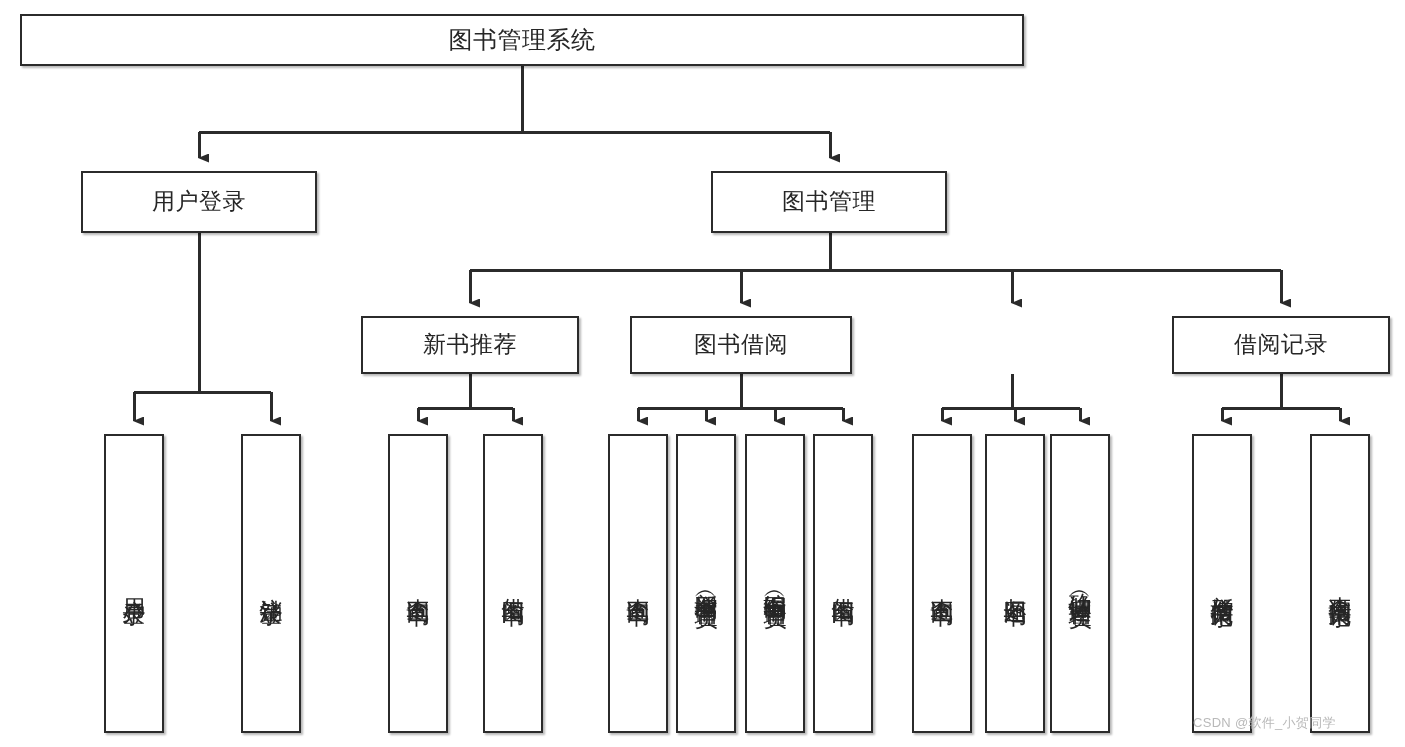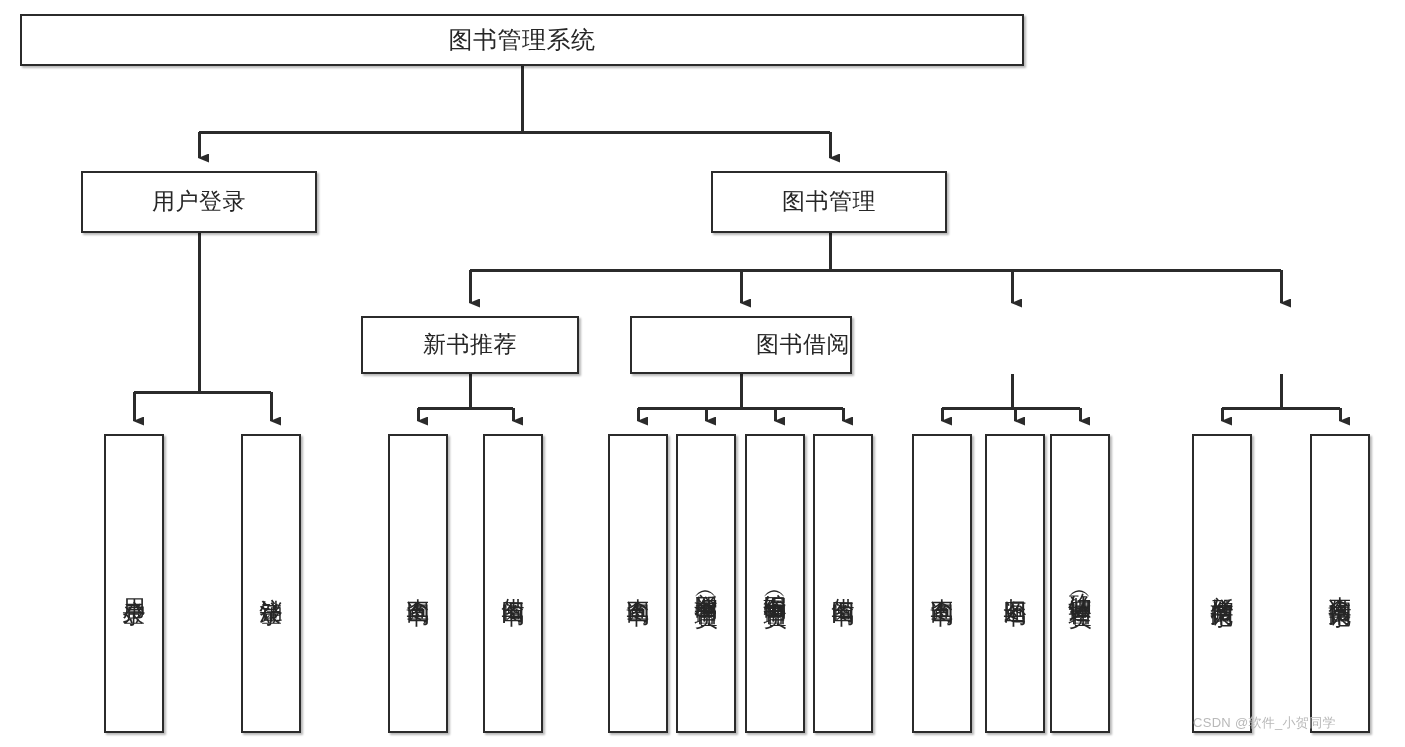--- a/index.html
+++ b/index.html
@@ -136,22 +136,25 @@
   <div class="node horizontal" style="left: 81px; top: 171px; width: 236px; height: 62px;">
     <span class="node-label">用户登录</span>
   </div>
   <div class="node horizontal" style="left: 711px; top: 171px; width: 236px; height: 62px;">
     <span class="node-label">图书管理</span>
   </div>
 
   <div class="node horizontal" style="left: 361px; top: 316px; width: 218px; height: 58px;">
     <span class="node-label">新书推荐</span>
   </div>
-  <div class="node horizontal" style="left: 630px; top: 316px; width: 222px; height: 58px; justify-content: flex-end;">
+  <div class="node horizontal" style="left: 630px; top: 316px; width: 222px; height: 58px;">
     <span class="node-label">图书借阅</span>
+  </div>
+  <div class="node horizontal" style="left: 1172px; top: 316px; width: 218px; height: 58px;">
+    <span class="node-label">借阅记录</span>
   </div>
 
   <div class="node vertical" style="left: 104px; top: 434px; width: 60px; height: 299px;">
     <span class="node-label">用户登录</span>
   </div>
   <div class="node vertical" style="left: 241px; top: 434px; width: 60px; height: 299px;">
     <span class="node-label">注销登录</span>
   </div>
   <div class="node vertical" style="left: 388px; top: 434px; width: 60px; height: 299px;">
     <span class="node-label">查询图书</span>

